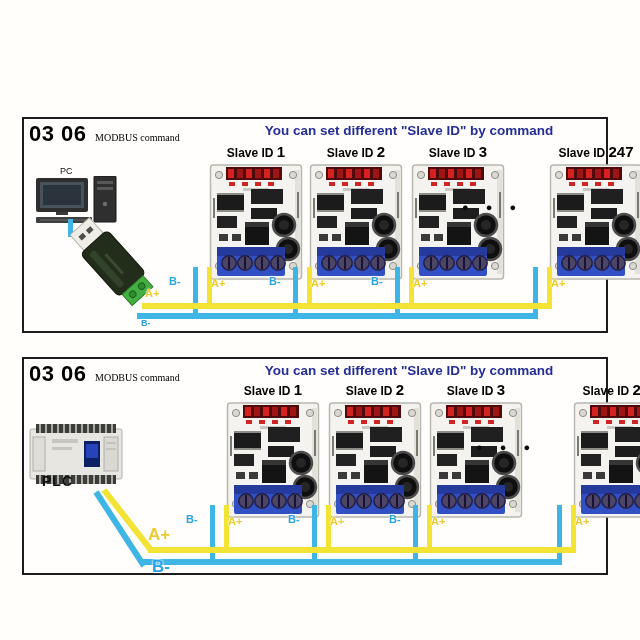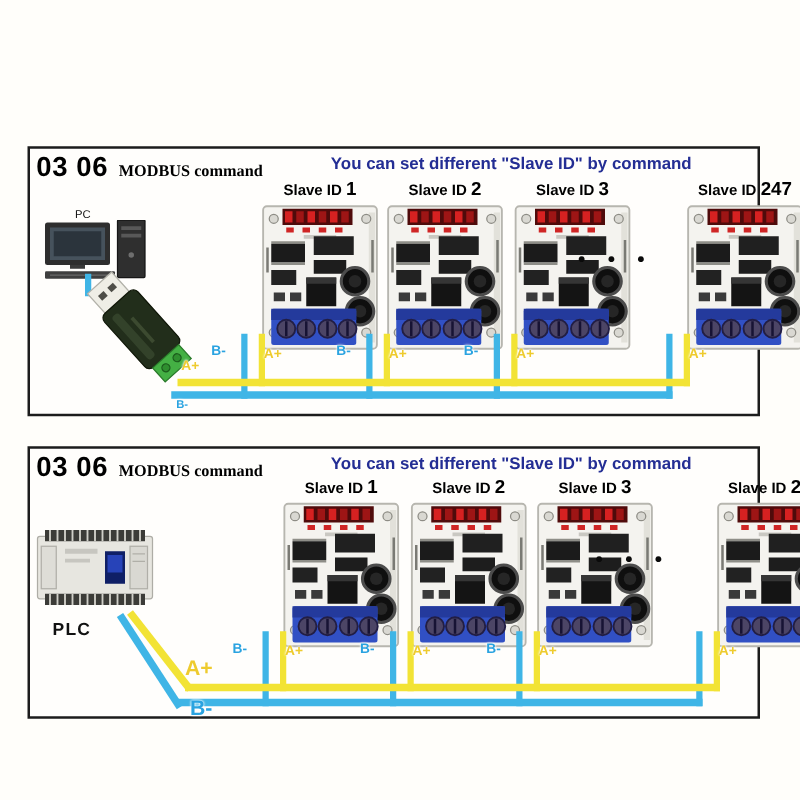--- a/index.html
+++ b/index.html
@@ -3,39 +3,39 @@
 <meta charset="utf-8">
 <style>
   html,body{margin:0;padding:0;}
   body{width:640px;height:640px;position:relative;background:#fffefa;
        font-family:"Liberation Sans",sans-serif;overflow:hidden;}
   .panel{position:absolute;left:22px;width:582px;border:2px solid #1c1c1c;background:#fffefc;}
   #panel-top{top:117px;height:212px;}
   #panel-bottom{top:357px;height:214px;}
   .hdr{position:absolute;left:5px;top:2px;white-space:nowrap;color:#000;}
   .hdr .h1{font-size:22px;font-weight:800;letter-spacing:.5px;}
-  .hdr .h2{font-size:13px;font-weight:700;font-family:"Liberation Serif",serif;margin-left:4px;}
+  .hdr .h2{font-size:10px;font-weight:400;font-family:"Liberation Serif",serif;margin-left:4px;}
   .note{position:absolute;left:205px;top:4px;width:360px;text-align:center;
         color:#242e94;font-size:13.5px;font-weight:600;}
   .board-wrap{position:absolute;width:94px;padding-left:44px;}
   .slave-label{height:19px;text-align:center;color:#000;font-weight:700;font-size:12px;white-space:nowrap;}
   .slave-label .num{font-size:15px;}
   .board-wrap svg.board{display:block;width:94px;height:120px;}
   .wire{position:absolute;}
   .w-y{background:#f2e335;}
   .w-b{background:#3fb5e6;}
   .wl{position:absolute;font-weight:700;font-size:11px;z-index:6;
       text-shadow:0 0 2px #fff,0 0 2px #fff;}
   .wl-b{color:#2aa3e0;}
   .wl-a{color:#eecb2e;}
   .busl{position:absolute;font-weight:700;z-index:6;text-shadow:0 0 2px #fff,0 0 2px #fff;}
   .dots{position:absolute;font-size:11px;color:#0a0a0a;letter-spacing:7px;z-index:4;}
   .hostlabel{position:absolute;color:#111;}
   #pc-label{left:36px;top:47px;font-size:9px;}
-  #plc-label{left:18px;top:136px;font-size:14px;font-weight:600;letter-spacing:1px;}
+  #plc-label{left:18px;top:114px;font-size:14px;font-weight:600;letter-spacing:1px;}
   .diag{transform-origin:left center;}
   .z2{z-index:2;} .z3{z-index:3;}
 </style>
 </head>
 <body>
 
 <svg width="0" height="0" style="position:absolute" aria-hidden="true">
 <defs>
 <g id="pcb">
   <rect x="1.5" y="3" width="91" height="114" rx="3" fill="#f4f3ef" stroke="#b7b6af" stroke-width="1.5"></rect>

